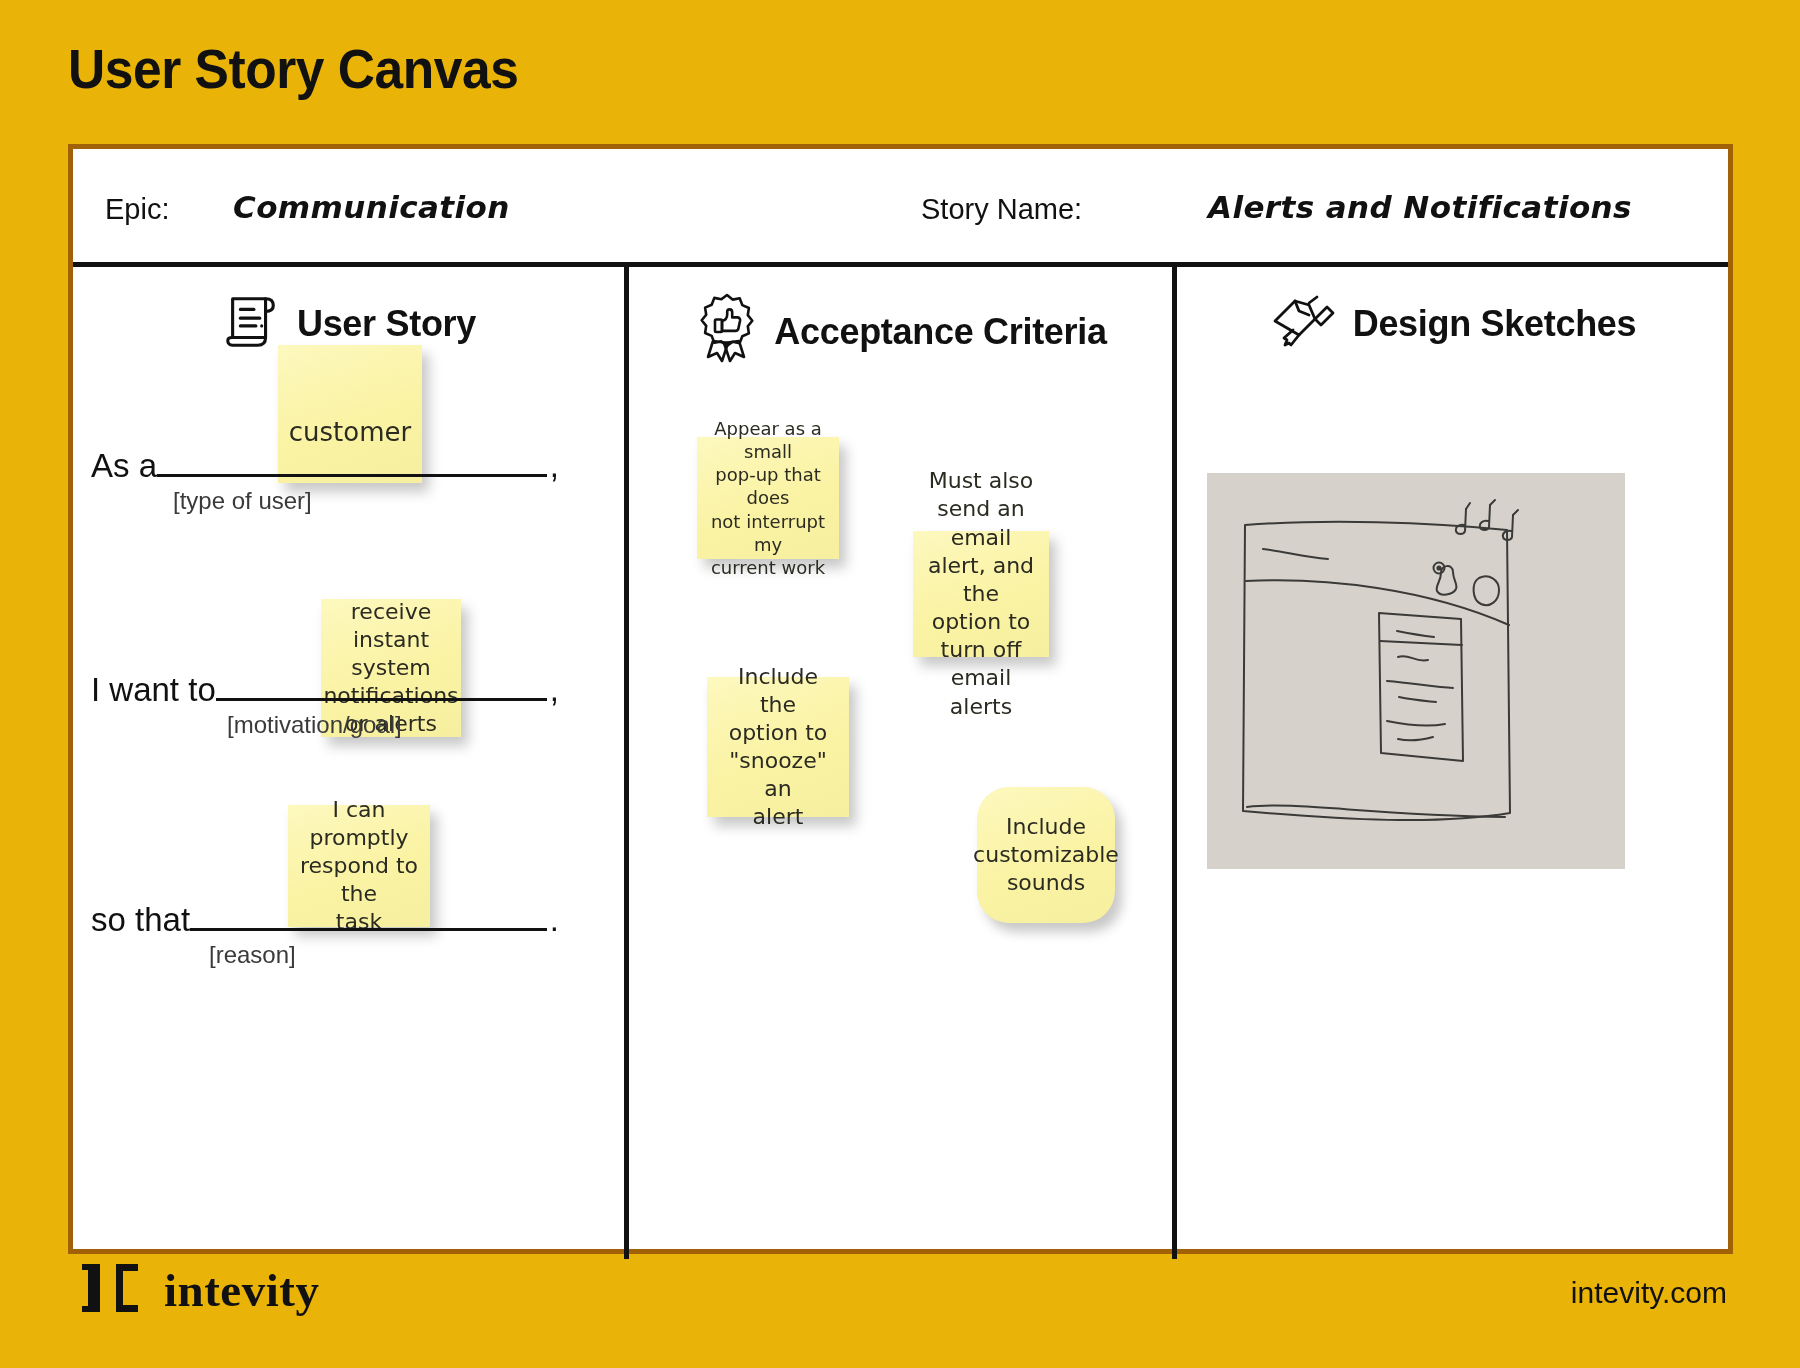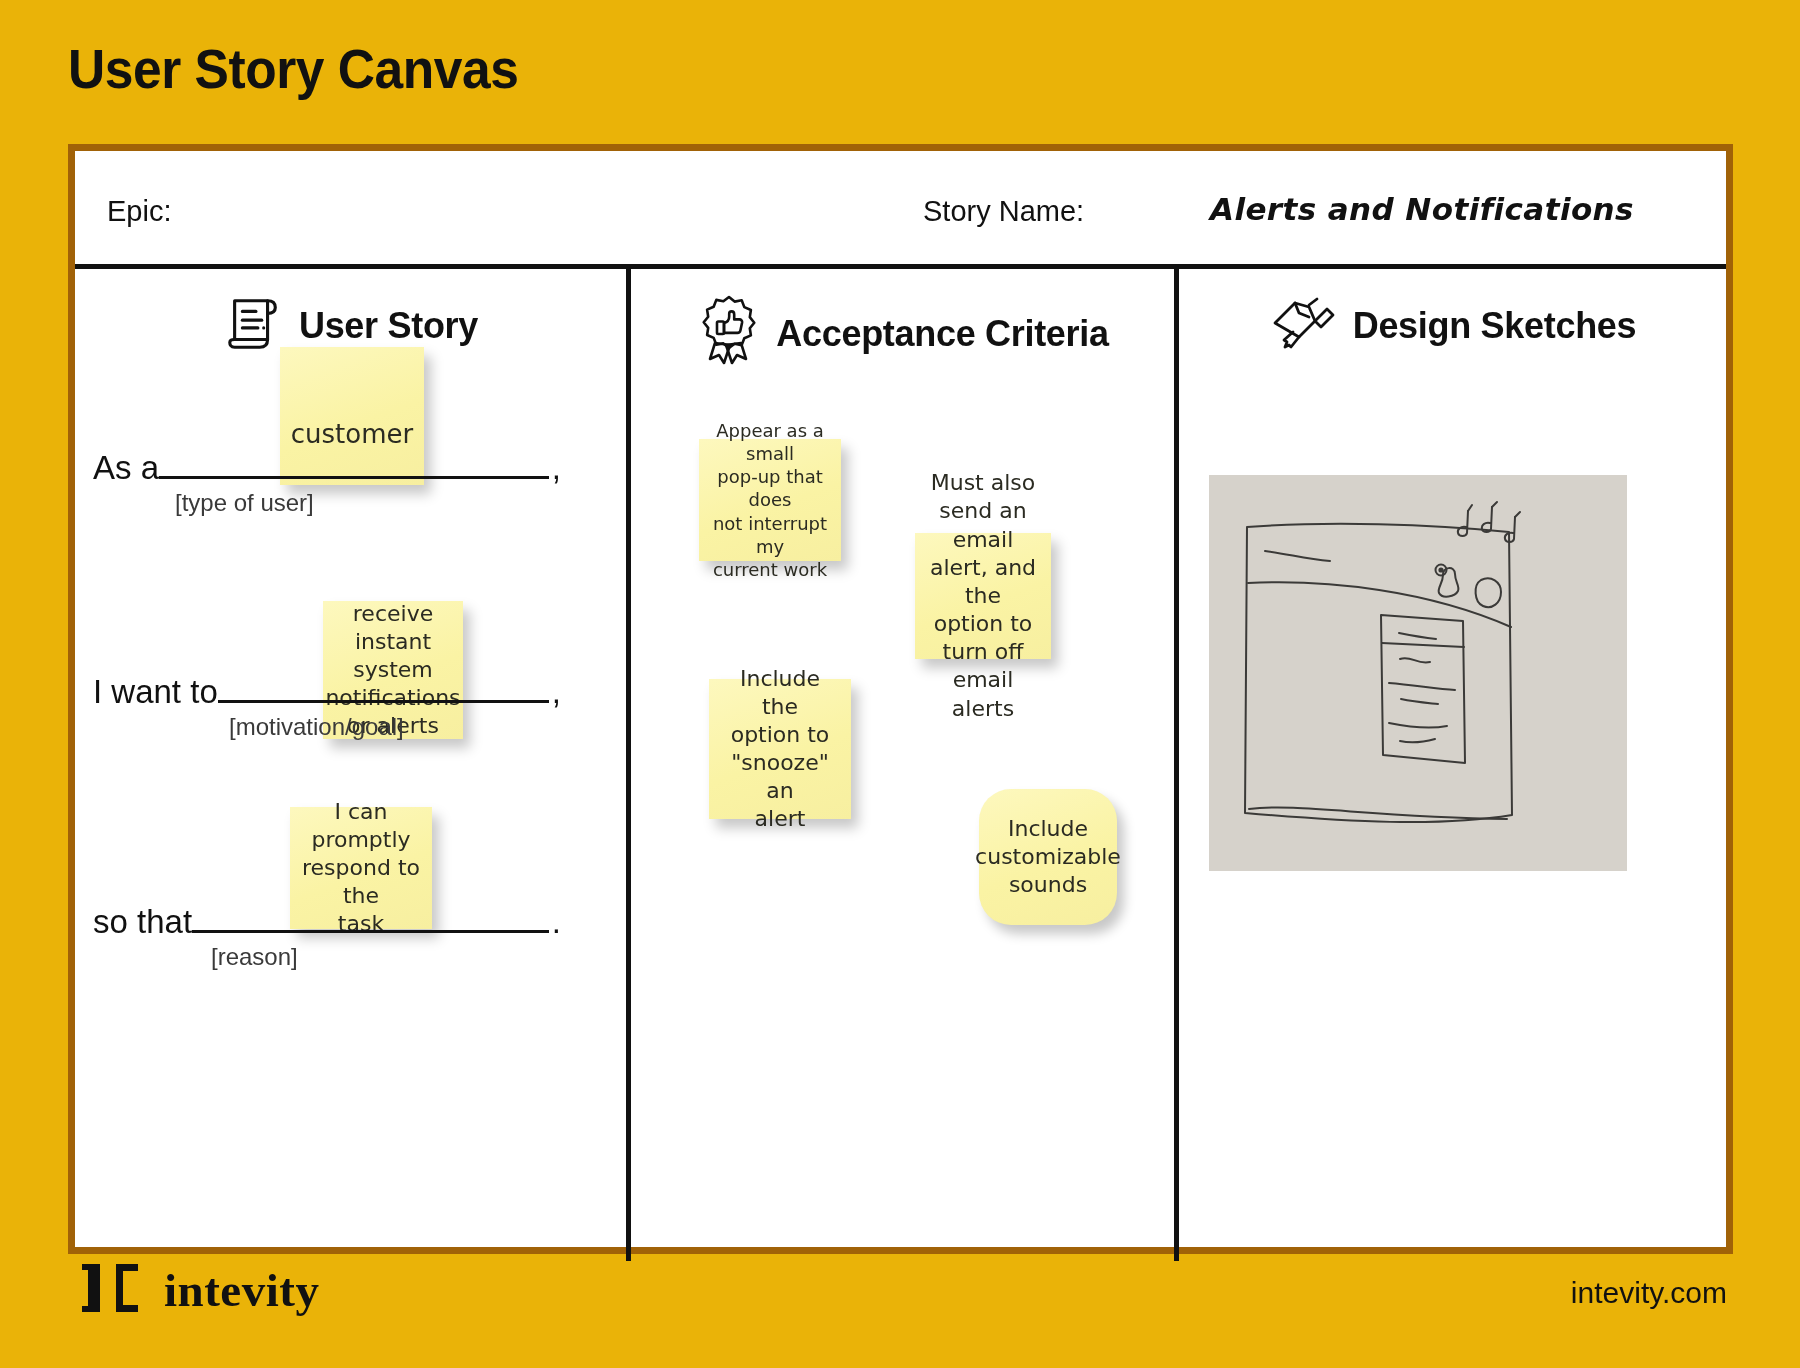--- a/index.html
+++ b/index.html
@@ -34,21 +34,21 @@
   }
 
   
   .canvas {
     position: absolute;
     left: 68px;
     top: 144px;
     width: 1665px;
     height: 1110px;
     background: #ffffff;
-    border: 7px solid #a16207;
+    border: 5px solid #a16207;
   }
 
   
   .header-band {
     position: absolute;
     left: 0; top: 0;
     width: 100%;
     height: 118px;
     border-bottom: 5px solid #111111;
   }
@@ -237,20 +237,21 @@
 <body>
 
 <div class="page">
 
   <div class="page-title">User Story Canvas</div>
 
   <div class="canvas">
 
     <div class="header-band">
       <span class="field-label epic-label">Epic:</span>
+      <span class="field-value epic-value">Communication</span>
       <span class="field-label story-label">Story Name:</span>
       <span class="field-value story-value">Alerts and Notifications</span>
     </div>
 
     <div class="columns">
 
       <div class="col col-user-story">
         <div class="col-head">
           <span class="col-icon">
             <svg width="62" height="62" viewBox="0 0 64 64" fill="none" stroke="#111" stroke-width="3.2" stroke-linecap="round" stroke-linejoin="round">

